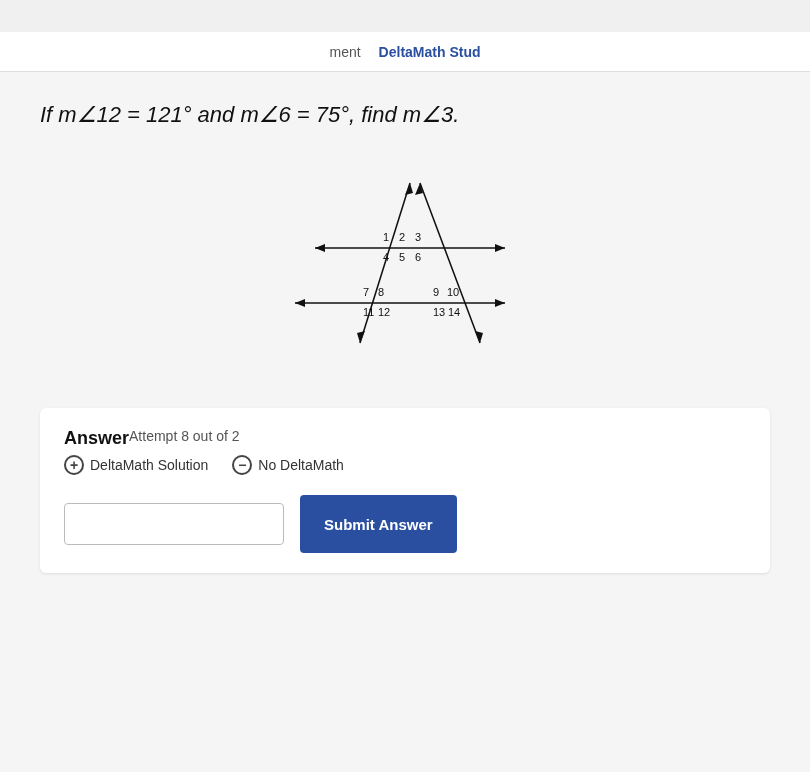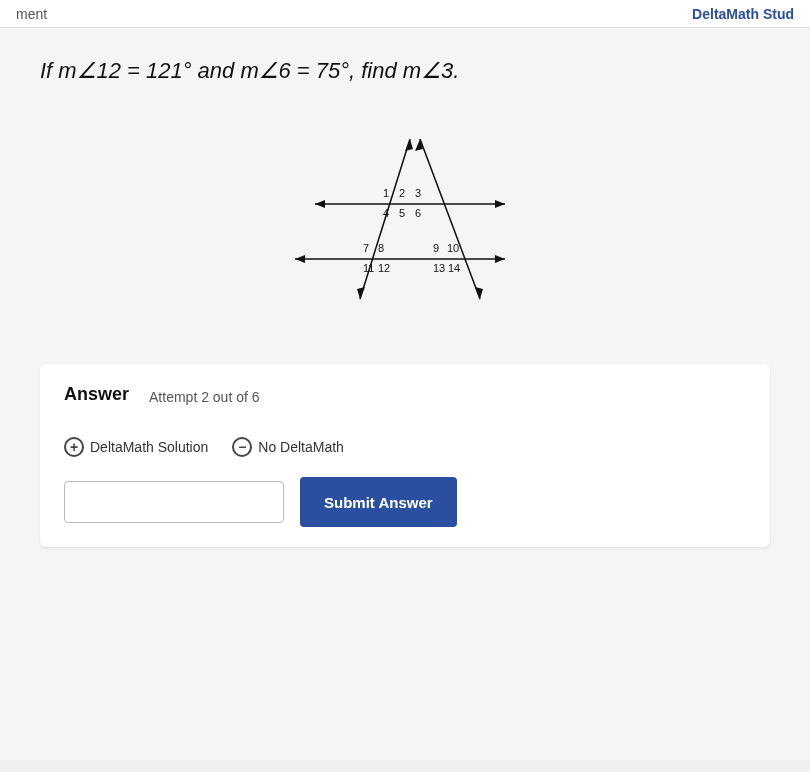--- a/index.html
+++ b/index.html
@@ -4,26 +4,27 @@
   <style>
     * { box-sizing: border-box; margin: 0; padding: 0; }
     body {
       font-family: Arial, sans-serif;
       background: #f0f0f0;
       width: 810px;
       min-height: 772px;
     }
     .header {
       display: flex;
-      justify-content: space-between;
+      justify-content: center;
       align-items: center;
       background: #fff;
       padding: 8px 16px;
       border-bottom: 1px solid #ddd;
-      height: 28px;
+      height: 40px;
+      margin-top: 32px;
     }
     .header-left {
       font-size: 14px;
       color: #555;
     }
     .header-right {
       font-size: 14px;
       color: #2a4fa0;
       font-weight: bold;
       padding-left: 18px;
@@ -49,23 +50,23 @@
       height: 210px;
     }
     .answer-section {
       background: #fff;
       border-radius: 6px;
       padding: 20px 24px;
       box-shadow: 0 1px 3px rgba(0,0,0,0.1);
     }
     .answer-header {
       display: flex;
-      align-items: flex-end;
-      gap: 20px;
-      margin-bottom: 32px;
+      align-items: flex-start;
+      gap: 0;
+      margin-bottom: 6px;
     }
     .answer-label {
       font-size: 18px;
       font-weight: bold;
       color: #111;
     }
     .attempt-text {
       font-size: 14px;
       color: #555;
     }
@@ -120,21 +121,21 @@
     }
     .submit-btn {
       background: #2a4fa0;
       color: #fff;
       border: none;
       border-radius: 4px;
       padding: 10px 24px;
       font-size: 15px;
       font-weight: bold;
       cursor: pointer;
-      height: 50px;
+      height: 58px;
     }
   </style>
 </head>
 <body>
 
 <div class="header">
   <span class="header-left">ment</span>
   <span class="header-right">DeltaMath Stud</span>
 </div>
 
@@ -185,21 +186,21 @@
       <text x="98" y="158" font-size="11" fill="#111" font-family="Arial">11</text>
       <text x="113" y="158" font-size="11" fill="#111" font-family="Arial">12</text>
       <text x="168" y="158" font-size="11" fill="#111" font-family="Arial">13</text>
       <text x="183" y="158" font-size="11" fill="#111" font-family="Arial">14</text>
     </svg>
   </div>
 
   <div class="answer-section">
     <div class="answer-header">
       <span class="answer-label">Answer</span>
-      <span class="attempt-text">Attempt 2 out of 6</span>
+      <span class="attempt-text">Attempt 8 out of 2</span>
     </div>
 
     <div class="solution-options">
       <div class="solution-option additional">
         <span class="icon">+</span>
         <span>DeltaMath Solution</span>
       </div>
       <div class="solution-option no-solution">
         <span class="icon">−</span>
         <span>No DeltaMath</span>

